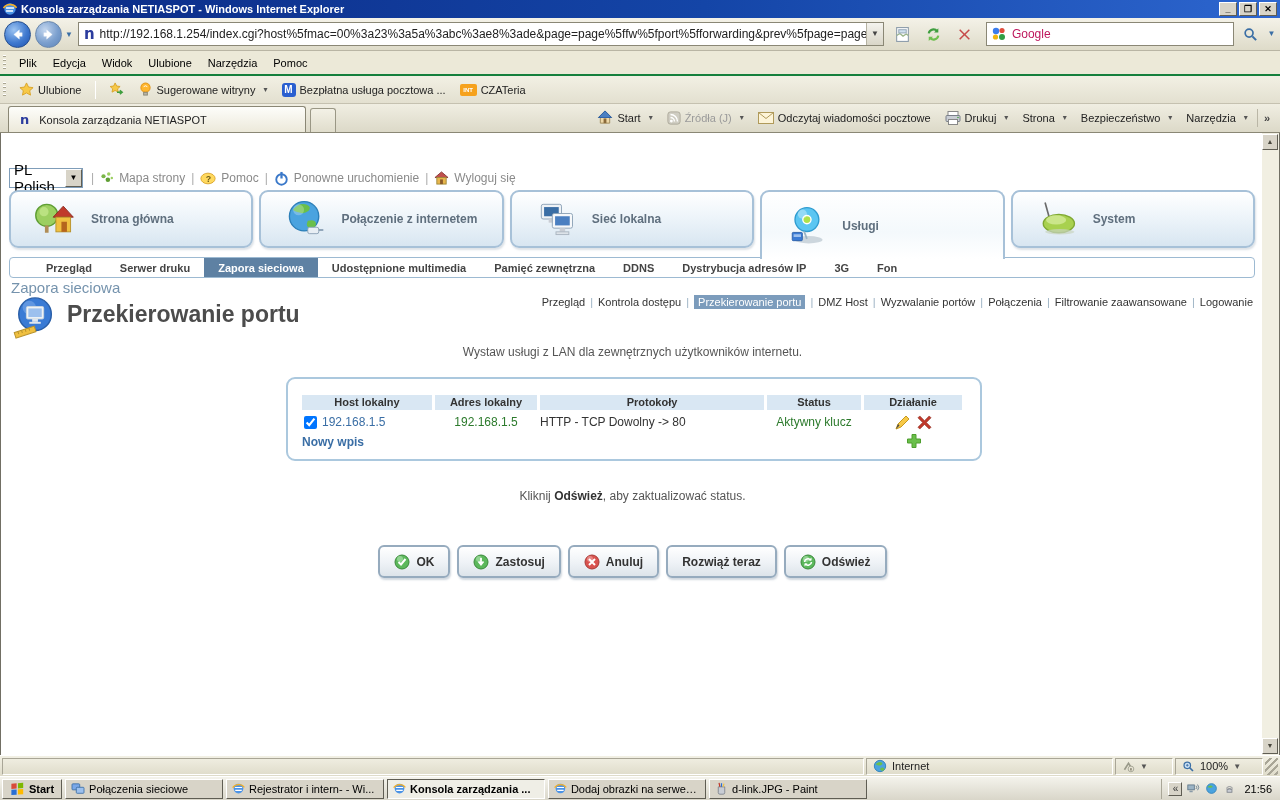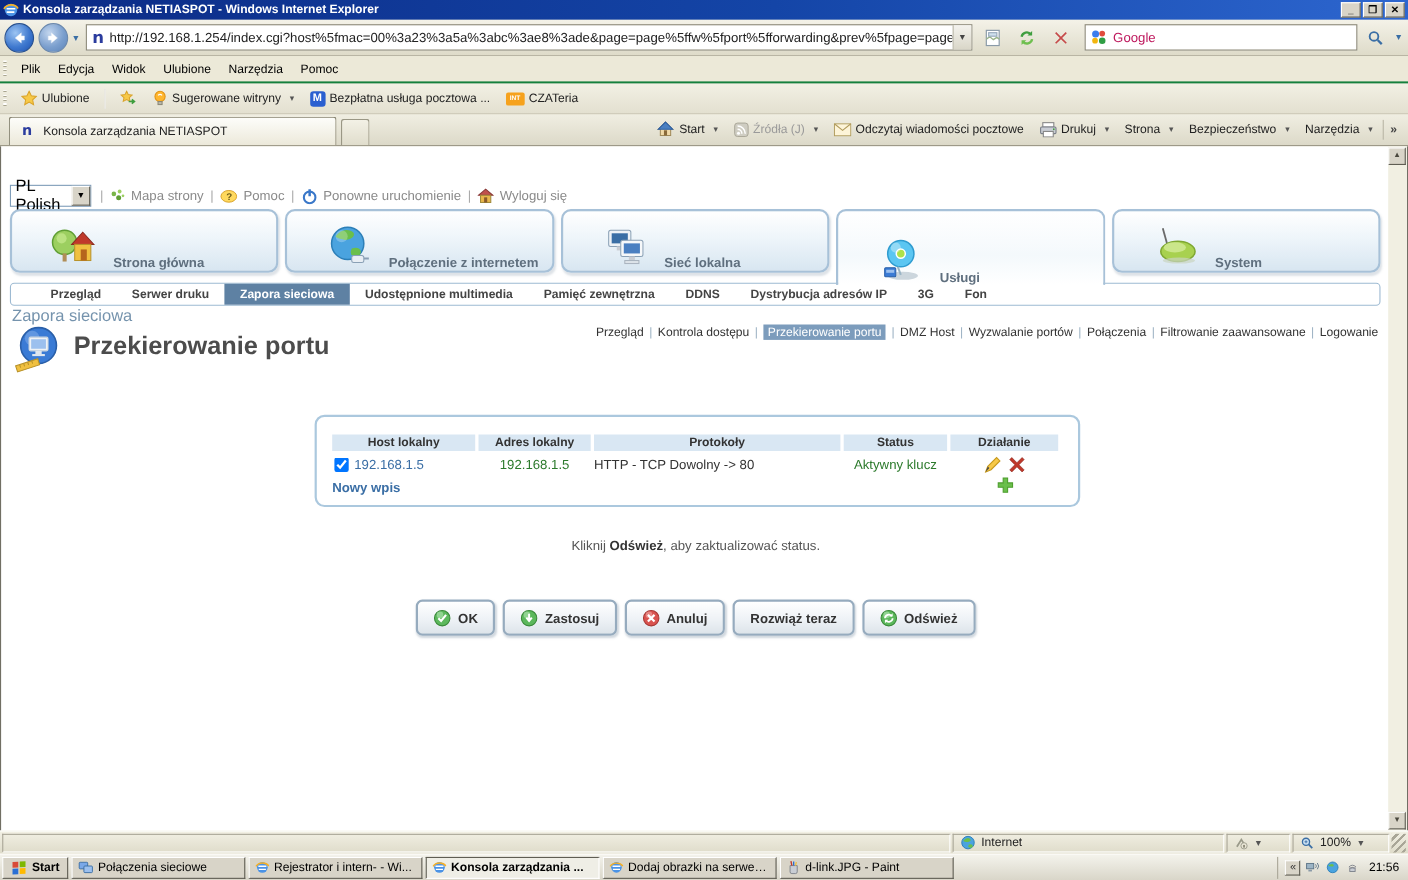--- a/index.html
+++ b/index.html
@@ -94,21 +94,21 @@
   .lang-select .btn { width:17px; height:18px; background:#d8d4c8;
     border:1px solid; border-color:#fff #5f5d53 #5f5d53 #fff; font-size:8px;
     text-align:center; line-height:16px; color:#000; }
   .util-link { display:flex; align-items:center; gap:5px; padding:0 6px; color:#8a8a8a; }
   .util-bar-sep { color:#aaa; }
 
   
   .maintabs { position:absolute; top:57px; left:8px; width:1246px; display:flex; gap:6px; }
   .mtab { flex:1; height:58px; border:2px solid #a7c1d8; border-radius:9px;
     background:linear-gradient(180deg,#ffffff 0%,#eef5fa 45%,#d8e6f1 100%);
-    display:flex; align-items:flex-end; gap:14px; padding-left:34px; position:relative; z-index:1;
+    display:flex; align-items:center; gap:14px; padding-left:22px; position:relative; z-index:1;
     box-shadow:1px 2px 2px rgba(120,140,160,.25); }
   .mtab .lbl { font-size:12px; font-weight:bold; color:#5f6f7e; }
   .mtab.sel { height:69px; border-bottom:none; border-radius:9px 9px 0 0;
     background:linear-gradient(180deg,#ffffff 0%,#f4f9fc 60%,#ffffff 100%);
     z-index:3; box-shadow:none; }
 
   
   .subnav { position:absolute; top:124px; left:8px; width:1246px; height:21px;
     border:1px solid #9dbad2; border-radius:4px; background:#fff;
     display:flex; align-items:stretch; padding-left:22px; z-index:2; }
@@ -491,20 +491,21 @@
         <line x1="18" y1="36" x2="18" y2="39" stroke="#b8922a"></line>
       </g>
     </svg>
   </div>
   <div class="page-title">Przekierowanie portu</div>
 
   <div class="bc">
     <span class="bc-item"><span class="bc-lbl">Przegląd</span></span><span class="bc-item"><span class="bc-lbl">Kontrola dostępu</span></span><span class="bc-item sel"><span class="bc-lbl">Przekierowanie portu</span></span><span class="bc-item"><span class="bc-lbl">DMZ Host</span></span><span class="bc-item"><span class="bc-lbl">Wyzwalanie portów</span></span><span class="bc-item"><span class="bc-lbl">Połączenia</span></span><span class="bc-item"><span class="bc-lbl">Filtrowanie zaawansowane</span></span><span class="bc-item"><span class="bc-lbl">Logowanie</span></span>
   </div>
 
+  <div class="descr">Wystaw usługi z LAN dla zewnętrznych użytkowników internetu.</div>
 
   <div class="panel">
     <div class="ptable">
       <div class="thead">
         <div class="th c1">Host lokalny</div>
         <div class="th c2">Adres lokalny</div>
         <div class="th c3">Protokoły</div>
         <div class="th c4">Status</div>
         <div class="th c5">Działanie</div>
       </div>

